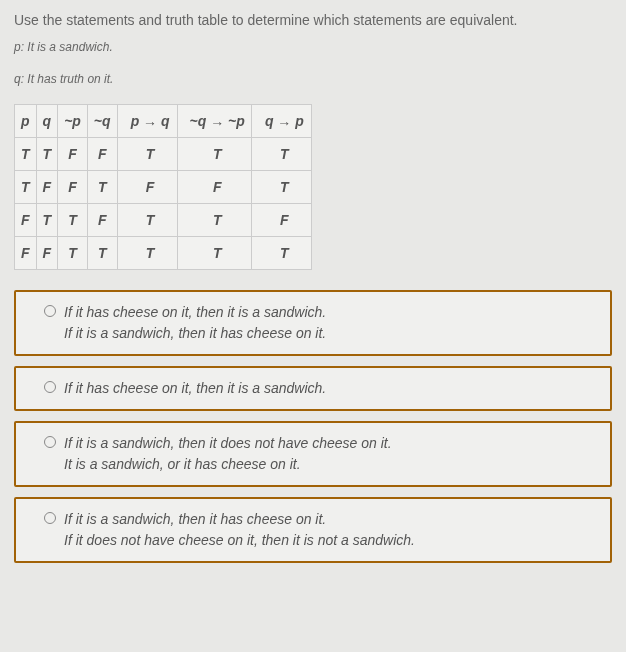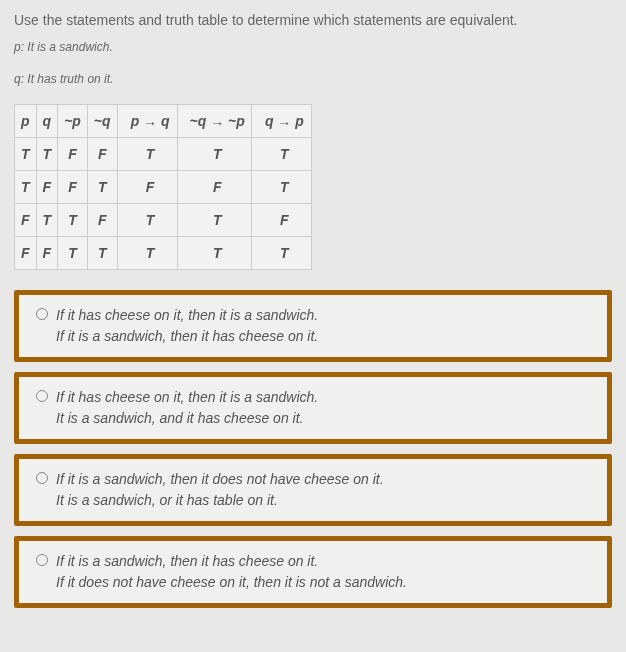--- a/index.html
+++ b/index.html
@@ -27,23 +27,23 @@
       text-align: center;
       font-style: italic;
       font-weight: bold;
       color: #555;
       font-size: 14px;
     }
     th { font-weight: bold; }
     td.wide, th.wide { padding-left: 12px; min-width: 60px; }
     .options { display: flex; flex-direction: column; gap: 10px; }
     .option {
-      border: 5px solid #a16207;
+      border: 2px solid #a16207;
       background: #f0f0ee;
-      padding: 10px 17px;
+      padding: 10px 28px;
       border-radius: 2px;
       display: flex;
       align-items: flex-start;
       gap: 8px;
     }
     .radio {
       width: 12px; height: 12px; border: 1.5px solid #888;
       border-radius: 50%; margin-top: 3px; flex-shrink: 0;
       background: #f0f0ee;
     }
@@ -119,29 +119,28 @@
     <div class="option-text">
       <div>If it has cheese on it, then it is a sandwich.</div>
       <div>If it is a sandwich, then it has cheese on it.</div>
     </div>
   </div>
 
   <div class="option">
     <div class="radio"></div>
     <div class="option-text">
       <div>If it has cheese on it, then it is a sandwich.</div>
-      <div>It is a sandwich, and it has cheese on it.</div>
     </div>
   </div>
 
   <div class="option">
     <div class="radio"></div>
     <div class="option-text">
       <div>If it is a sandwich, then it does not have cheese on it.</div>
-      <div>It is a sandwich, or it has table on it.</div>
+      <div>It is a sandwich, or it has cheese on it.</div>
     </div>
   </div>
 
   <div class="option">
     <div class="radio"></div>
     <div class="option-text">
       <div>If it is a sandwich, then it has cheese on it.</div>
       <div>If it does not have cheese on it, then it is not a sandwich.</div>
     </div>
   </div>

